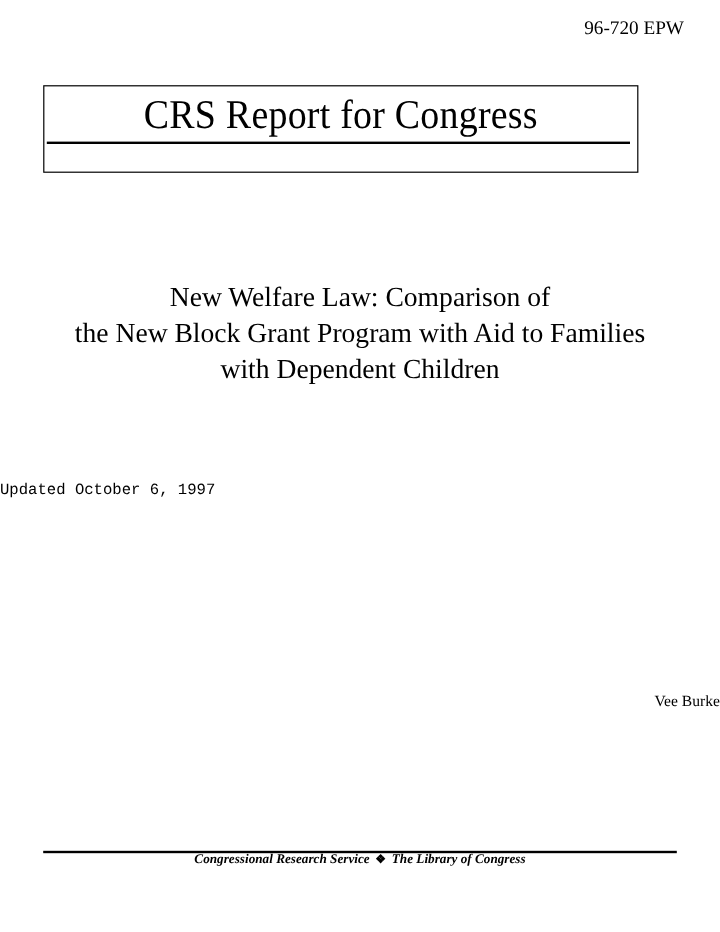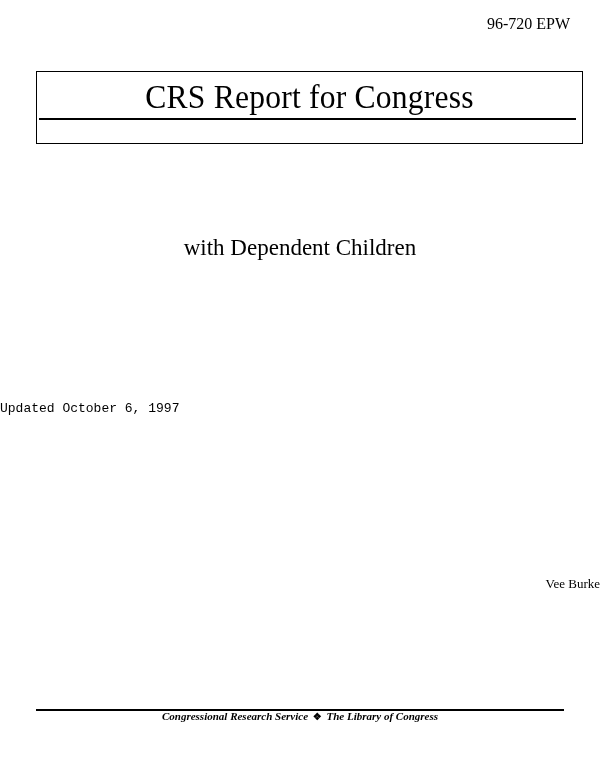--- a/index.html
+++ b/index.html
@@ -1,20 +1,20 @@
 <!DOCTYPE html>
 <html><head>
 <meta charset="utf-8">
 <style>
   html, body { margin: 0; padding: 0; background: #ffffff; }
   body { width: 600px; height: 777px; position: relative; overflow: hidden;
          font-family: "DejaVu Serif", "Liberation Serif", serif; color: #000; }
   .report-number { position: absolute; top: 15px; right: 30px; font-size: 16px;
                    font-family: "Liberation Serif", serif; }
-  .header-box { position: absolute; left: 36px; top: 71px; width: 547px; height: 73px;
+  .header-box { position: absolute; left: 36px; top: 71px; width: 496px; height: 73px;
                 border: 1px solid #000; box-sizing: border-box; }
   .header-title { position: absolute; left: 0; right: 0; top: 6px; text-align: center;
                   font-size: 34px; font-family: "Liberation Serif", serif; letter-spacing: 0.2px;
                   transform: scaleX(0.93); }
   .header-rule { position: absolute; left: 2px; right: 6px; top: 46px; height: 2px; background: #000; }
   .header-sub { position: absolute; left: 0; right: 0; top: 48px; text-align: center;
                 font-size: 14px; font-family: "Liberation Serif", serif; }
   .doc-title { position: absolute; left: 0; right: 0; top: 233px; text-align: center;
                font-size: 23px; line-height: 30px; font-family: "Liberation Serif", serif; }
   .doc-title div { white-space: nowrap; }
@@ -32,20 +32,22 @@
 <body>
 
 <div class="report-number">96-720 EPW</div>
 
 <div class="header-box">
   <div class="header-title">CRS Report for Congress</div>
   <div class="header-rule"></div>
 </div>
 
 <div class="doc-title">
+  <div>New Welfare Law:  Comparison of</div>
+  <div>the New Block Grant Program with Aid to Families</div>
   <div>with Dependent Children</div>
 </div>
 
 <div class="date">Updated October 6, 1997</div>
 
 <div class="author">
   <div>Vee Burke</div>
 </div>
 
 <div class="footer-rule"></div>

